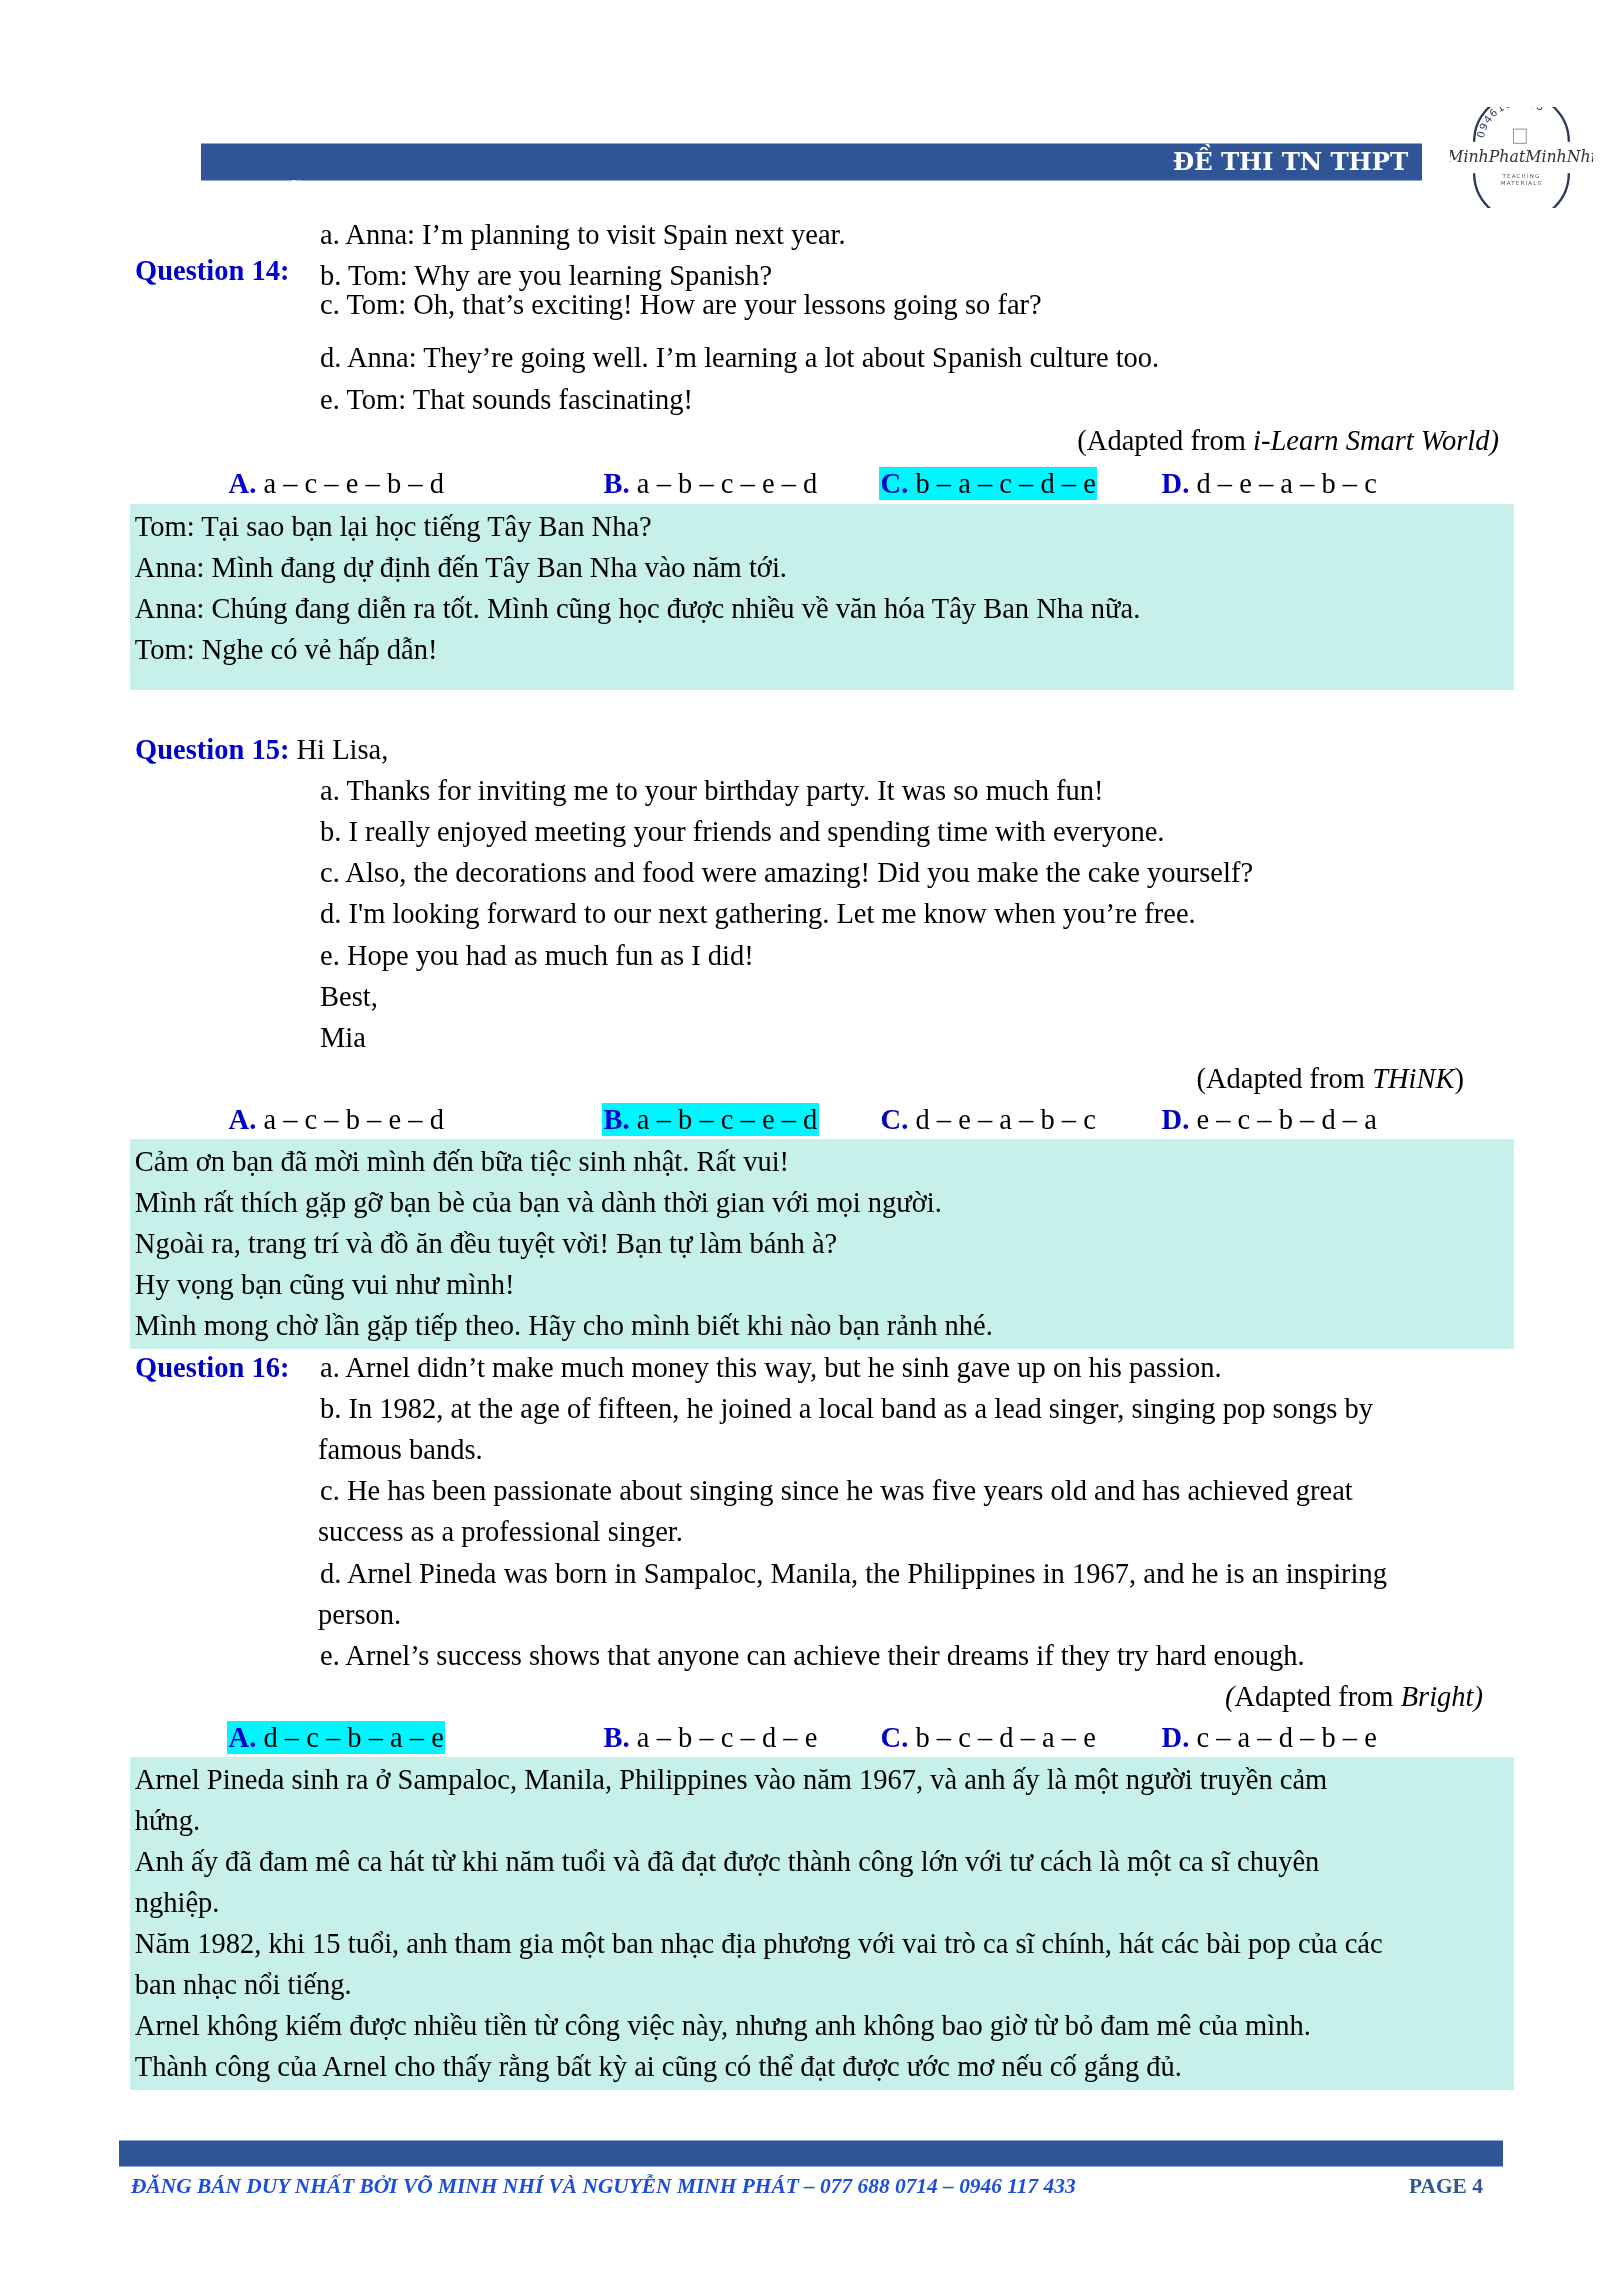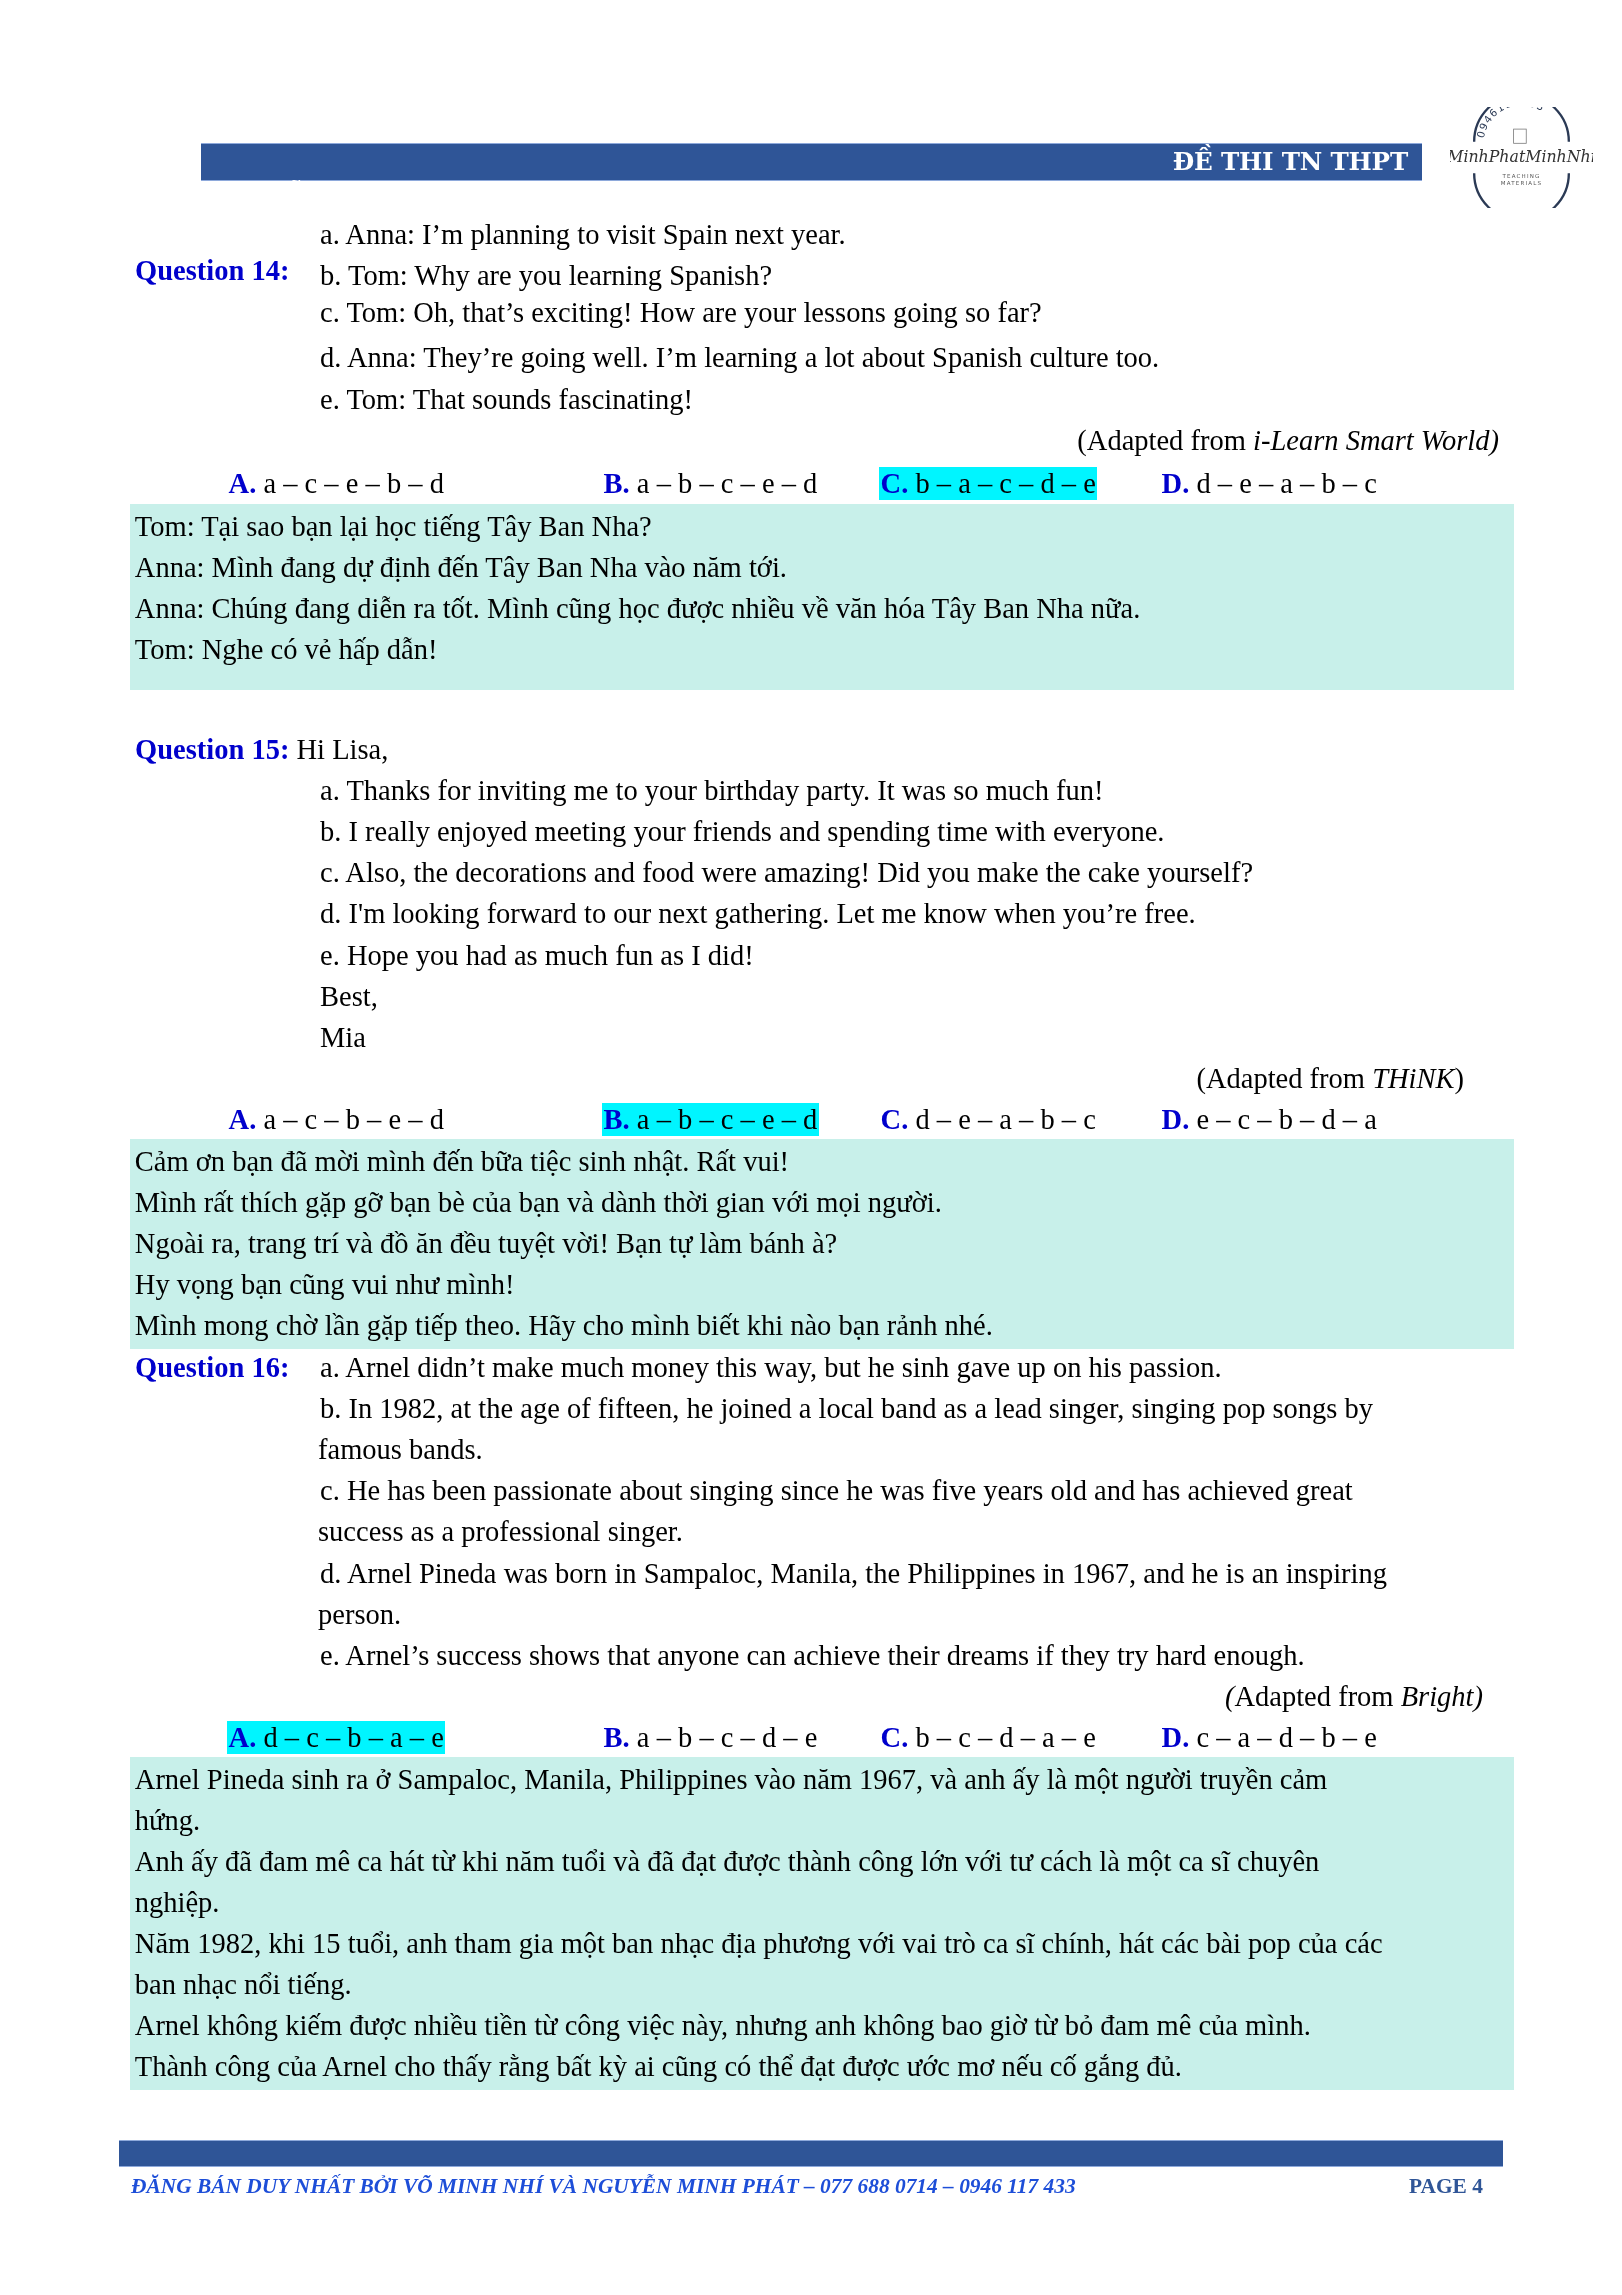--- a/index.html
+++ b/index.html
@@ -59,21 +59,21 @@
     <text x="90" y="99" text-anchor="middle" font-size="7" fill="#555" letter-spacing="1.5" font-family="DejaVu Sans, sans-serif">MATERIALS</text>
   </svg>
 </div>
 
 <div>
   <div class="line" style="left:135px; top:214px;margin-top:36px;">
     <span class="q-label">Question 14:</span>
   </div>
   <div class="line" style="left:320px; top:214px;">a. Anna: I’m planning to visit Spain next year.</div>
   <div class="line" style="left:320px; top:255px;">b. Tom: Why are you learning Spanish?</div>
-  <div class="line" style="left:320px; top:292px;">c. Tom: Oh, that’s exciting! How are your lessons going so far?</div>
+  <div class="line" style="left:320px; top:284px;">c. Tom: Oh, that’s exciting! How are your lessons going so far?</div>
   <div class="line" style="left:320px; top:337px;">d. Anna: They’re going well. I’m learning a lot about Spanish culture too.</div>
   <div class="line" style="left:320px; top:379px;">e. Tom: That sounds fascinating!</div>
   <div class="adapted" style="right:123px; top:420px;">
     <span>(Adapted from </span><i>i-Learn Smart World)</i>
   </div>
 
   <div class="opt" style="left:227px; top:467px;">
     <span class="opt-letter">A.</span> <span>a – c – e – b – d</span>
   </div>
   <div class="opt" style="left:602px; top:467px;">

